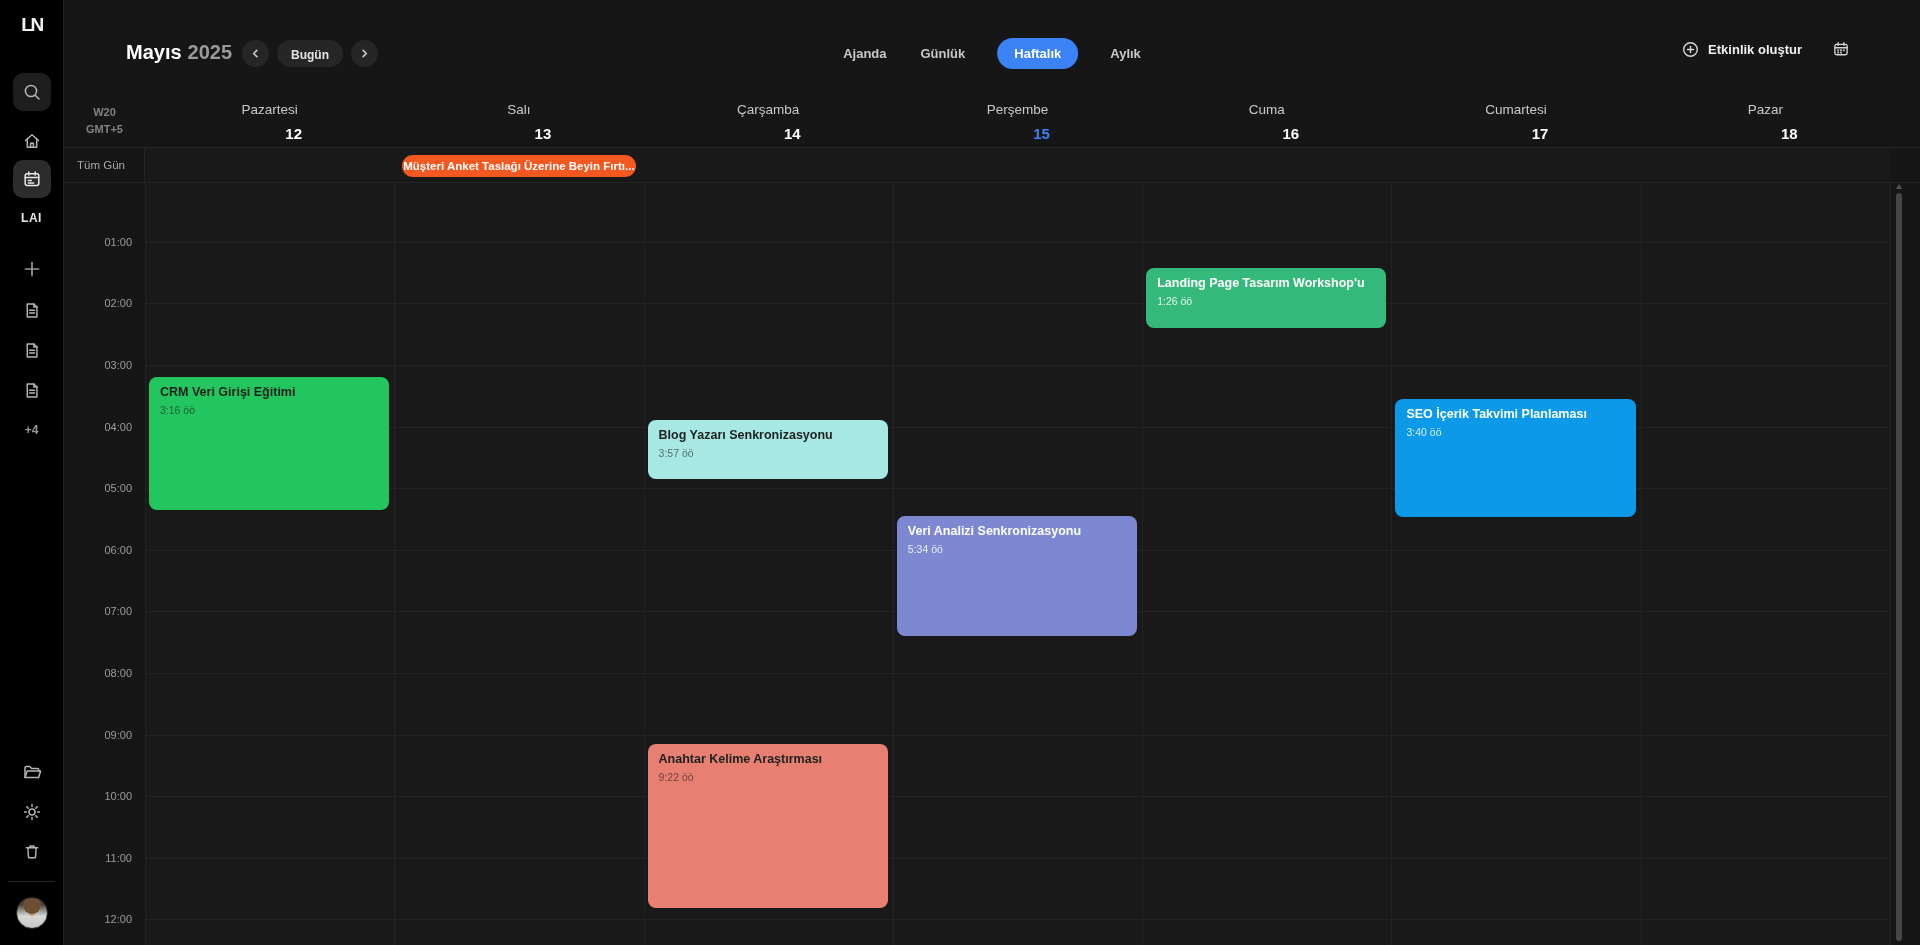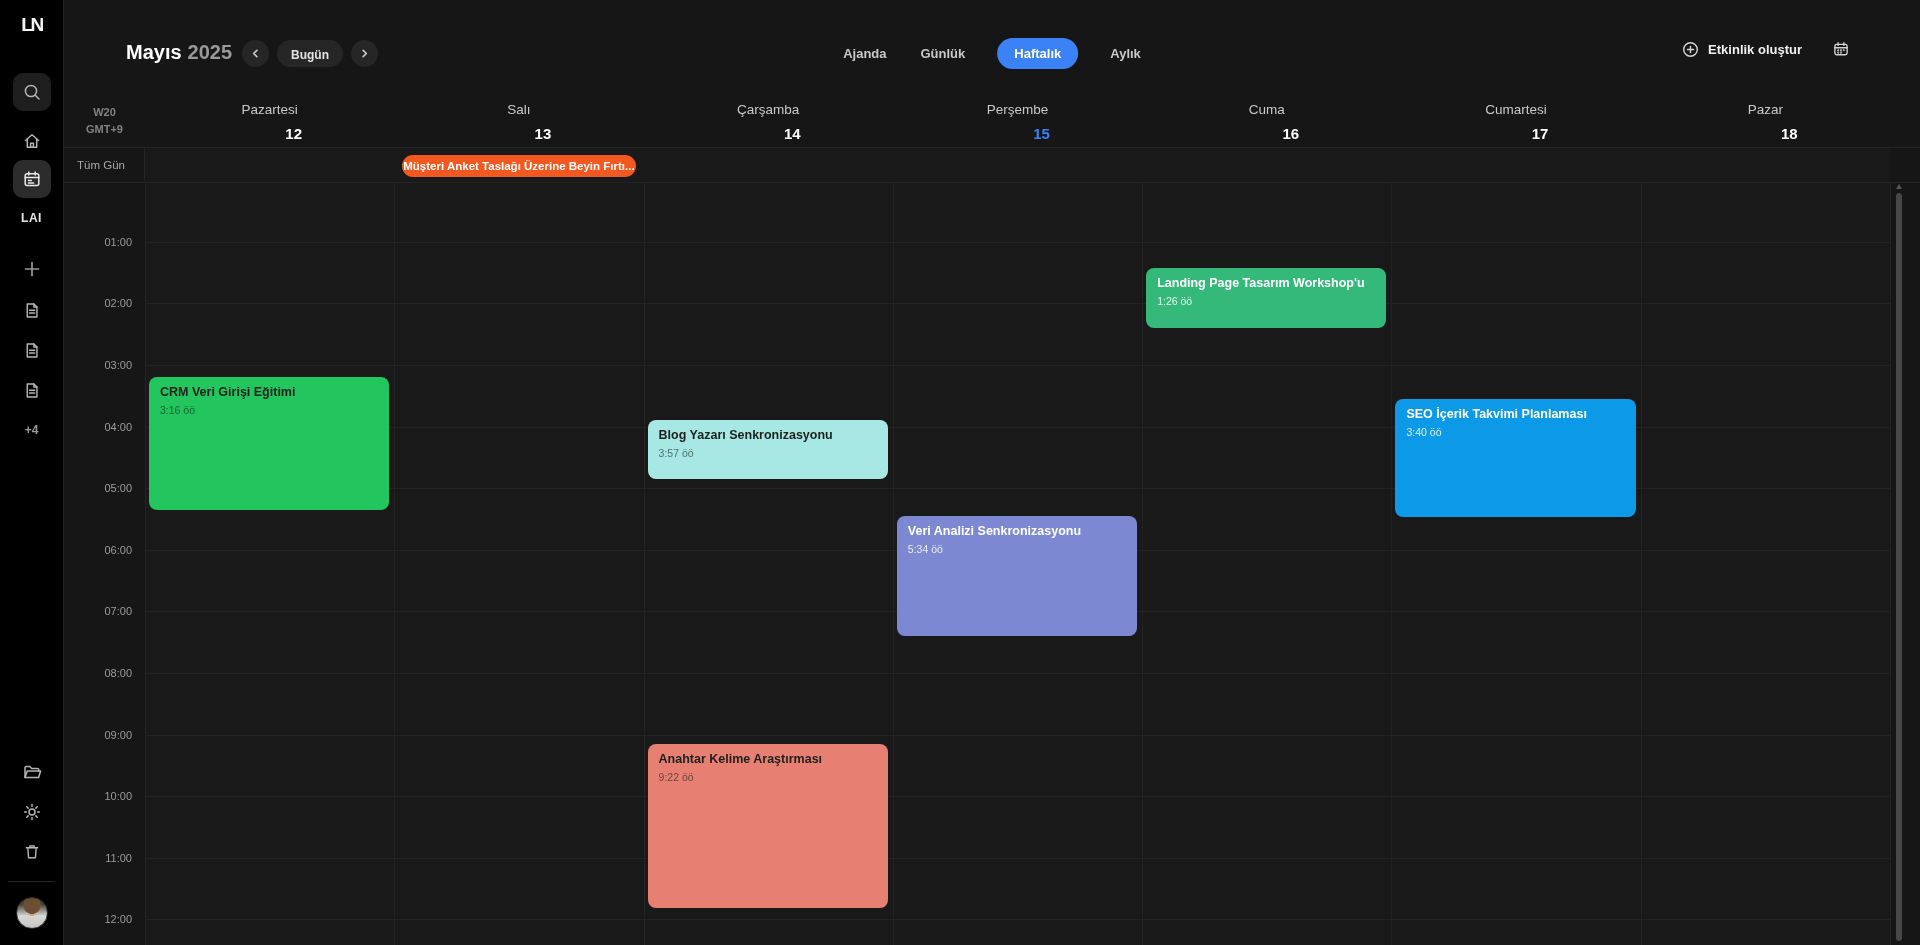--- a/index.html
+++ b/index.html
@@ -225,21 +225,21 @@
               <circle cx="6.9" cy="14" r=".4"></circle>
               <circle cx="10" cy="14" r=".4"></circle>
             </svg>
         </span>
       </div>
     </div>
 
     <div class="week-header" id="week-header">
       <div class="wh-gutter">
         <div>W20</div>
-        <div>GMT+9</div>
+        <div>GMT+5</div>
       </div>
     <div class="day-cell" style="left: 81px; width: 249.29px;">
           <span class="day-name">Pazartesi</span>
           <span class="day-num">12</span>
         </div>
         <div class="day-cell" style="left: 330.29px; width: 249.29px;">
           <span class="day-name">Salı</span>
           <span class="day-num">13</span>
         </div>
         <div class="day-cell" style="left: 579.58px; width: 249.29px;">

